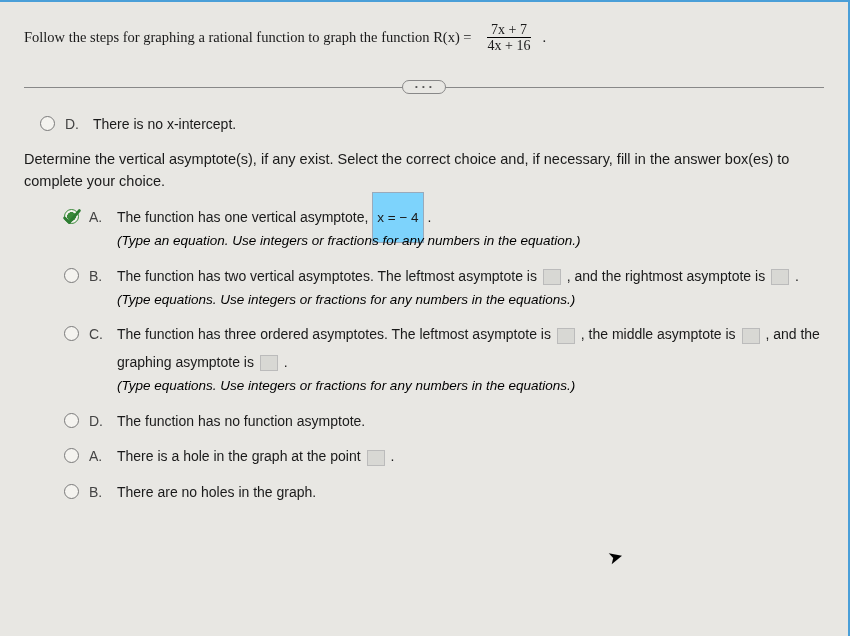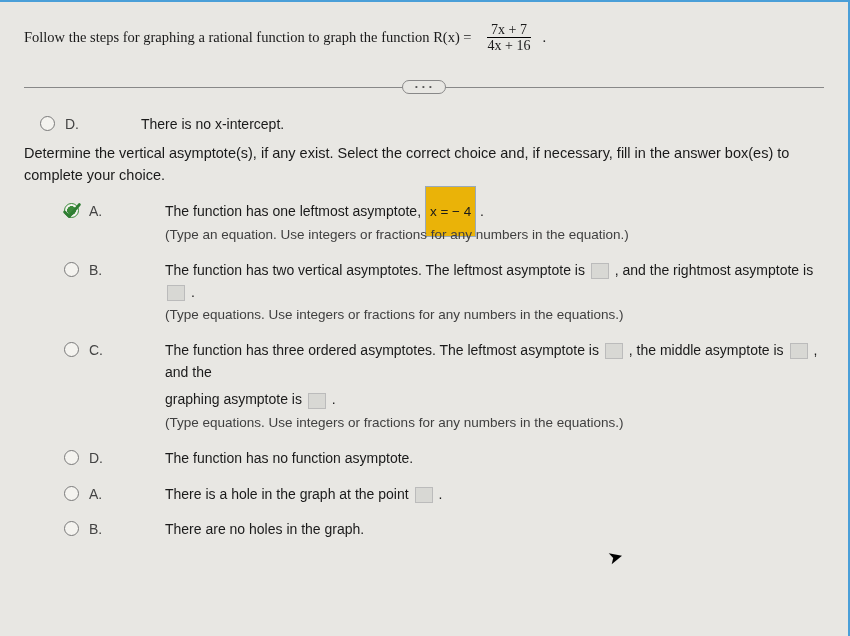--- a/index.html
+++ b/index.html
@@ -95,33 +95,34 @@
       position: absolute;
       left: -4px; top: -4px;
       width: 22px; height: 22px;
     }
     .opt-label {
       font-weight: normal;
       color: #444;
       flex-shrink: 0;
       width: 18px;
     }
-    .opt-body { flex: 1; margin-left: 48px; }
+    .opt-body { flex: 1; }
     .hint {
       font-size: 13.5px;
-      color: #404040;
+      color: #000000;
       margin-top: 2px;
+      font-style: italic;
     }
     .section-prompt {
       font-size: 14.5px;
       line-height: 1.5;
-      margin: 8px 0 8px 0;
+      margin: 14px 0 8px 0;
     }
     .answer-filled {
-      background: #eab308;
+      background: #7dd3fc;
       padding: 17px 4px;
       border: 1px solid #9ab;
       font-size: 13.5px;
     }
     .answer-blank {
       display: inline-block;
       width: 18px; height: 16px;
       background: #d8d8d4;
       border: 1px solid #bbb;
       vertical-align: middle;
@@ -166,21 +167,21 @@
   <div class="section-prompt">Determine the vertical asymptote(s), if any exist. Select the correct choice and, if necessary, fill in the answer box(es) to complete your choice.</div>
 
   <div class="option-row sub">
     <span class="radio selected">
       <svg class="check-icon" viewBox="0 0 24 24">
           <path d="M4 13 L9 18 L20 5" stroke="#2e7d32" stroke-width="3.2" fill="none" stroke-linecap="round" stroke-linejoin="round"></path>
         </svg>
     </span>
     <span class="opt-label">A.</span>
     <div class="opt-body">
-      <span>The function has one leftmost asymptote, </span>
+      <span>The function has one vertical asymptote, </span>
       <span class="answer-filled">x = − 4</span>
       <span> .</span>
       <div class="hint">(Type an equation. Use integers or fractions for any numbers in the equation.)</div>
     </div>
   </div>
 
   <div class="option-row sub">
     <span class="radio"></span>
     <span class="opt-label">B.</span>
     <div class="opt-body">

